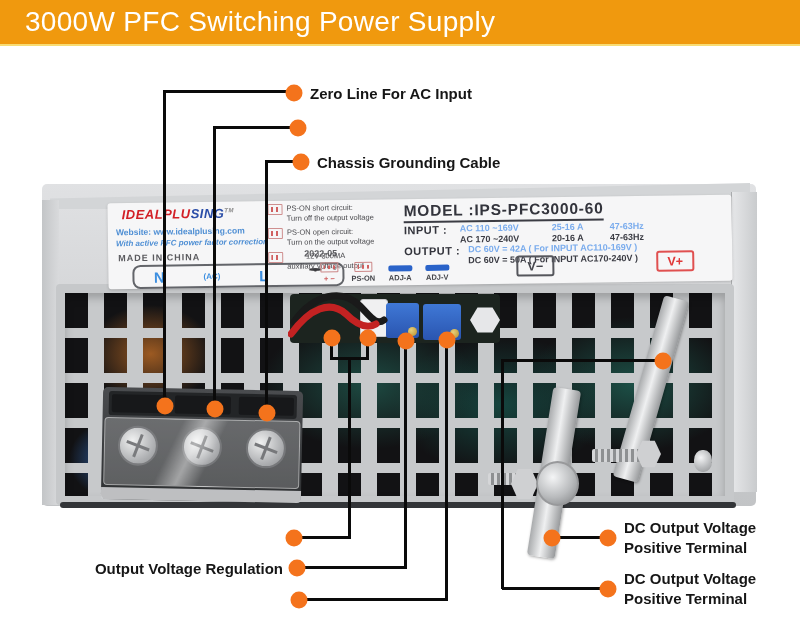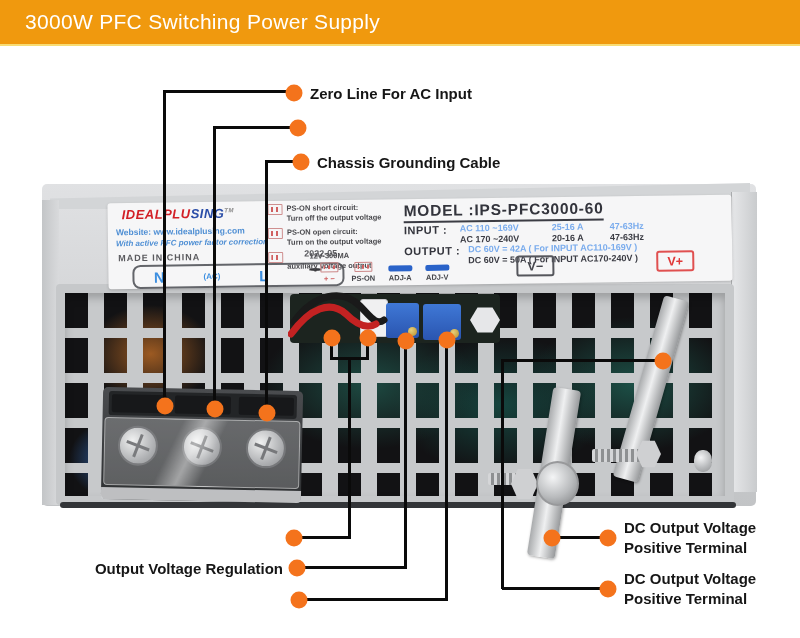--- a/index.html
+++ b/index.html
@@ -1,21 +1,21 @@
 <!DOCTYPE html>
 <html><head>
 <meta charset="utf-8">
 <style>
   html,body{margin:0;padding:0;background:#fff;}
   .page{position:relative;width:800px;height:638px;background:#ffffff;overflow:hidden;
         font-family:"Liberation Sans", sans-serif;color:#141414;}
   
   .banner{position:absolute;left:0;top:0;width:800px;height:44px;background:#F0990E;
           box-shadow:0 2px 0 #f8dc73;}
-  .banner h1{margin:0;padding:0 0 0 25px;line-height:44px;font-size:21px;font-weight:400;
+  .banner h1{margin:0;padding:0 0 0 25px;line-height:44px;font-size:28px;font-weight:400;
              color:#ffffff;letter-spacing:.3px;}
   
   .cline{position:absolute;background:#0a0a0a;z-index:40;}
   .dot{position:absolute;width:17px;height:17px;border-radius:50%;background:#F4731C;
        transform:translate(-50%,-50%);z-index:45;}
   .clabel{position:absolute;font-size:15px;color:#161616;white-space:nowrap;z-index:46;font-weight:bold;}
   .clabel.right{text-align:right;}
   .clabel .ln{line-height:20px;}
   
   .chassis-base{position:absolute;left:42px;top:184px;width:714px;height:322px;
@@ -61,21 +61,21 @@
   .tAC{font-size:8px;color:#3d8fe0;}
   .gnd{position:static;width:16px;height:13px;display:flex;flex-direction:column;align-items:center;gap:1px;}
   .gnd i{display:block;height:2px;background:#3a3a3e;}
   .gnd i.g0{width:2px;height:3px;}
   .gnd i.g1{width:12px;} .gnd i.g2{width:8px;} .gnd i.g3{width:4px;}
   .note{left:160px;display:flex;gap:4px;align-items:flex-start;}
   .note.n1{top:3px;} .note.n2{top:27px;} .note.n3{top:51px;text-align:center;}
   .note-ico{position:static;width:15px;height:11px;border:1px solid #cf8f8f;border-radius:1px;
             background:repeating-linear-gradient(90deg,#d06060 0 2px,rgba(0,0,0,0) 2px 5px) content-box;
             padding:2px;box-sizing:border-box;flex:0 0 auto;}
-  .note-txt{position:static;font-size:7.5px;line-height:1.3;color:#4a4a4e;font-weight:700;}
+  .note-txt{position:static;font-size:7.5px;line-height:1.3;color:#4a4a4e;font-weight:400;}
   .note-txt div{position:static;}
   .model-row{left:296px;top:3px;font-size:15.5px;font-weight:800;color:#33343c;
              letter-spacing:.8px;border-bottom:2px solid #3b3c44;padding-bottom:1px;}
   .io{display:flex;align-items:flex-start;}
   .io .iolab{position:static;font-size:11px;font-weight:800;color:#33343c;letter-spacing:.5px;}
   .inblk{left:296px;top:25px;}
   .inblk .iolab{width:56px;}
   .outblk{left:296px;top:46px;}
   .outblk .iolab{width:64px;}
   .iorows{position:static;}

